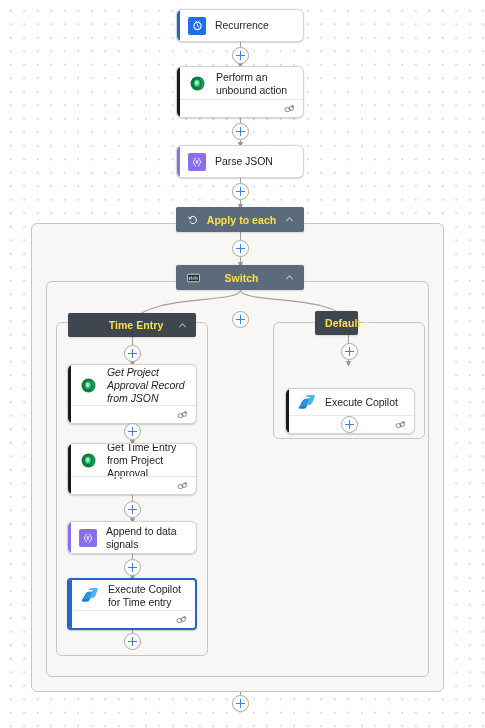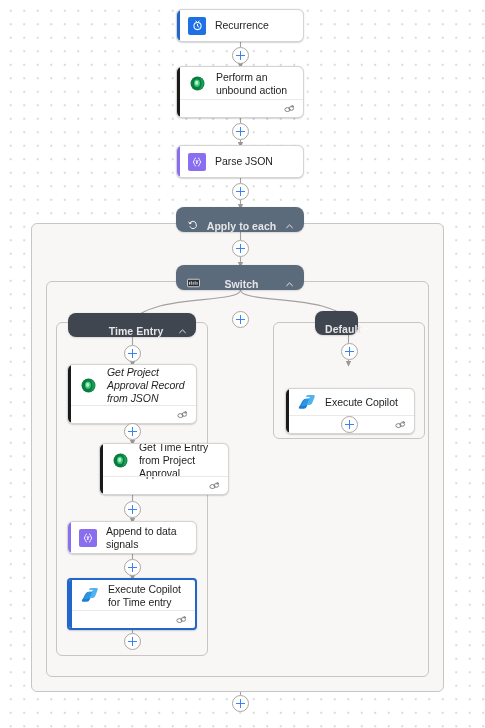--- a/index.html
+++ b/index.html
@@ -104,24 +104,24 @@
     flex: 0 0 19px;
     display: flex;
     align-items: center;
     justify-content: center;
   }
 
   
   .scopehead {
     position: absolute;
     box-sizing: border-box;
-    border-radius: 8px;
-    display: flex;
-    align-items: flex-end;
-    color: #e5e5e5;
+    border-radius: 2px;
+    display: flex;
+    align-items: center;
+    color: #fde047;
     box-shadow: 0 0.6px 1.8px rgba(0,0,0,0.13);
   }
   .scopehead.wide { background: #5b6b7c; padding: 0 9px 0 10px; }
   .scopehead.case { background: #3f4650; padding: 0 8px 0 10px; }
   .scopehead .shtitle {
     font-size: 10.5px;
     font-weight: bold;
     letter-spacing: 0.05px;
     flex: 1;
     text-align: center;
@@ -266,21 +266,21 @@
           <div class="title">Get Project Approval Record from JSON</div>
         </div>
         <div class="foot">
           <span><svg width="11" height="9" viewBox="0 0 14 11" aria-hidden="true">
               <ellipse cx="4.4" cy="5.6" rx="3.3" ry="2.5" fill="none" stroke="#6b6966" stroke-width="1.0"></ellipse>
               <ellipse cx="9.2" cy="4.2" rx="3.0" ry="2.3" fill="none" stroke="#6b6966" stroke-width="1.0"></ellipse>
               <path d="M9.0 1.2 L11.9 1.2 M10.6 0.5 L12.4 1.9" stroke="#6b6966" stroke-width="0.9" stroke-linecap="round"></path>
             </svg></span>
         </div>
       </div>
-      <div class="card hasfoot" style="left: 67px; top: 443px; width: 130px; height: 52px; margin-left: 32px;">
+      <div class="card hasfoot" style="left: 67px; top: 443px; width: 130px; height: 52px;">
         <div class="accent" style="background: rgb(26, 26, 26);"></div>
         <div class="body">
           <div class="plainicon">
             <svg width="17" height="17" viewBox="0 0 20 20" aria-hidden="true">
               <circle cx="10" cy="10" r="8.2" fill="#0b7a3f"></circle>
               <path d="M10 2.6 a7.4 7.4 0 0 1 0 14.8 a4.6 7.4 0 0 0 0 -14.8 z" fill="#17a05a"></path>
               <ellipse cx="9.4" cy="9.6" rx="3.5" ry="4.3" fill="#3ec97a"></ellipse>
               <ellipse cx="9.1" cy="9.2" rx="1.9" ry="2.5" fill="#b9f0cf"></ellipse>
             </svg>
           </div>

